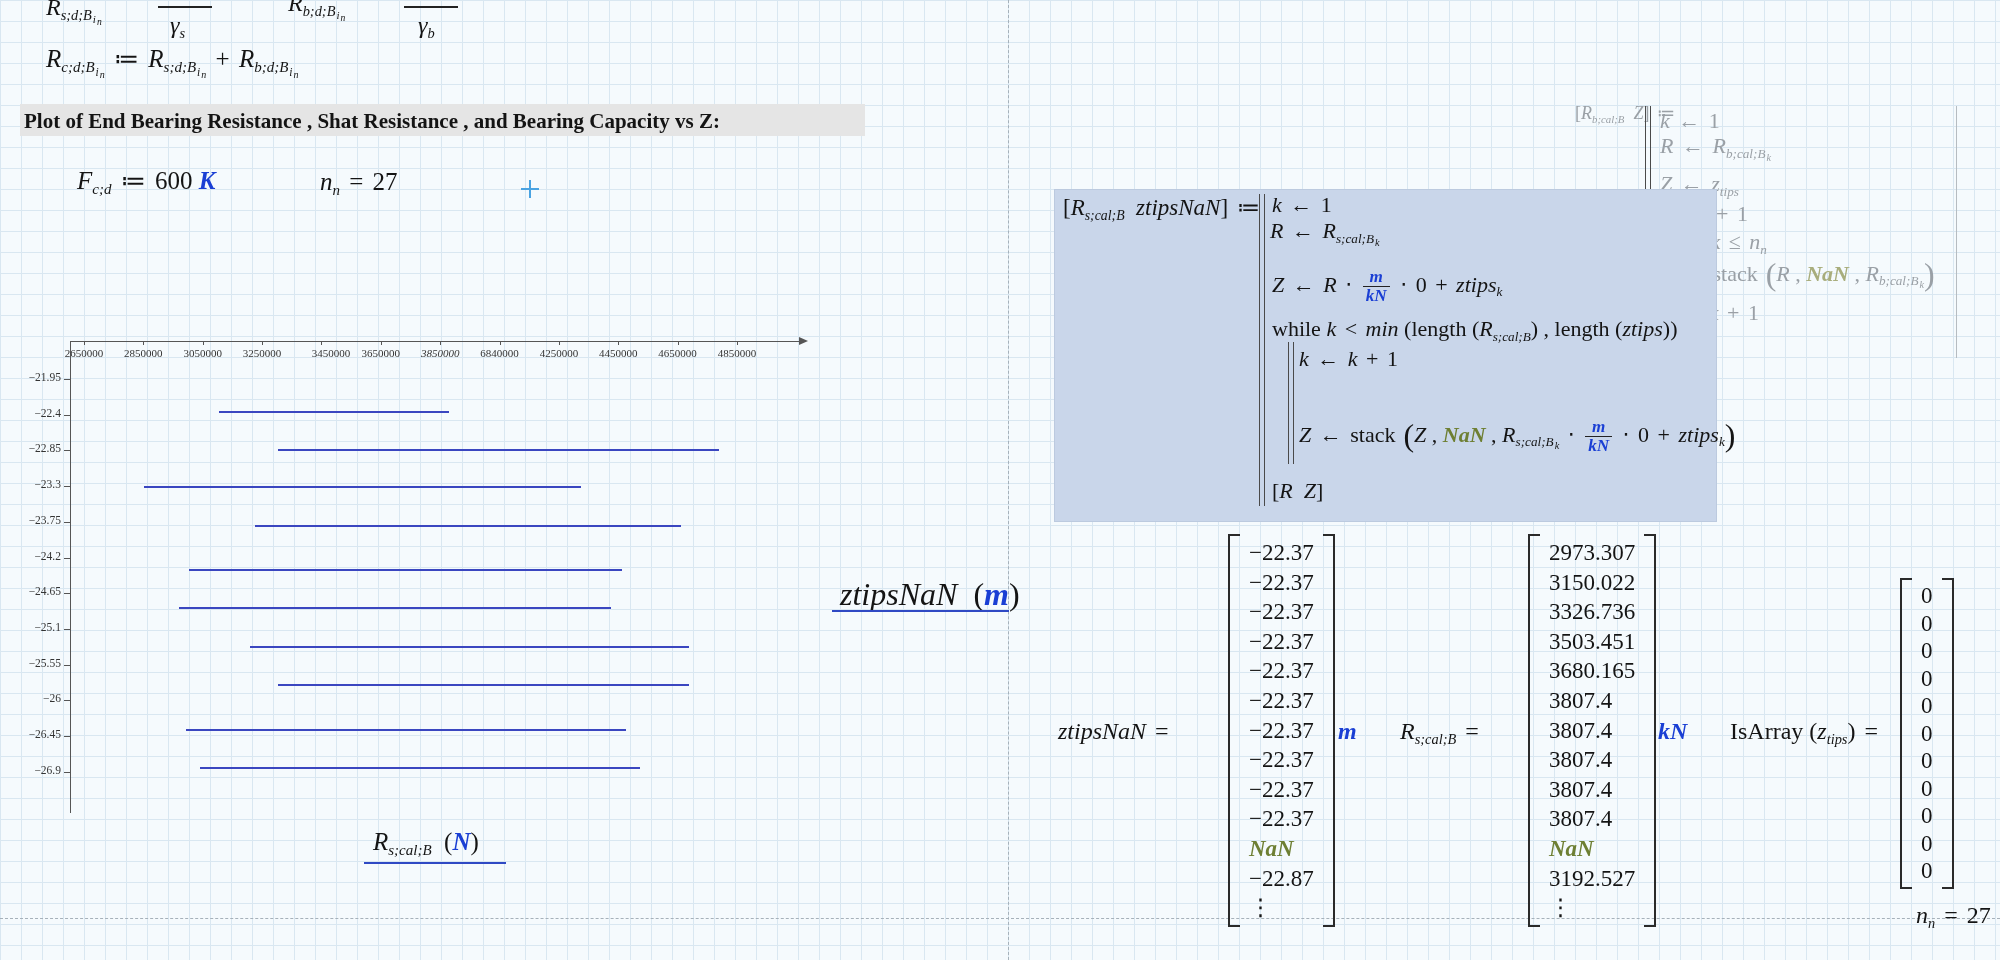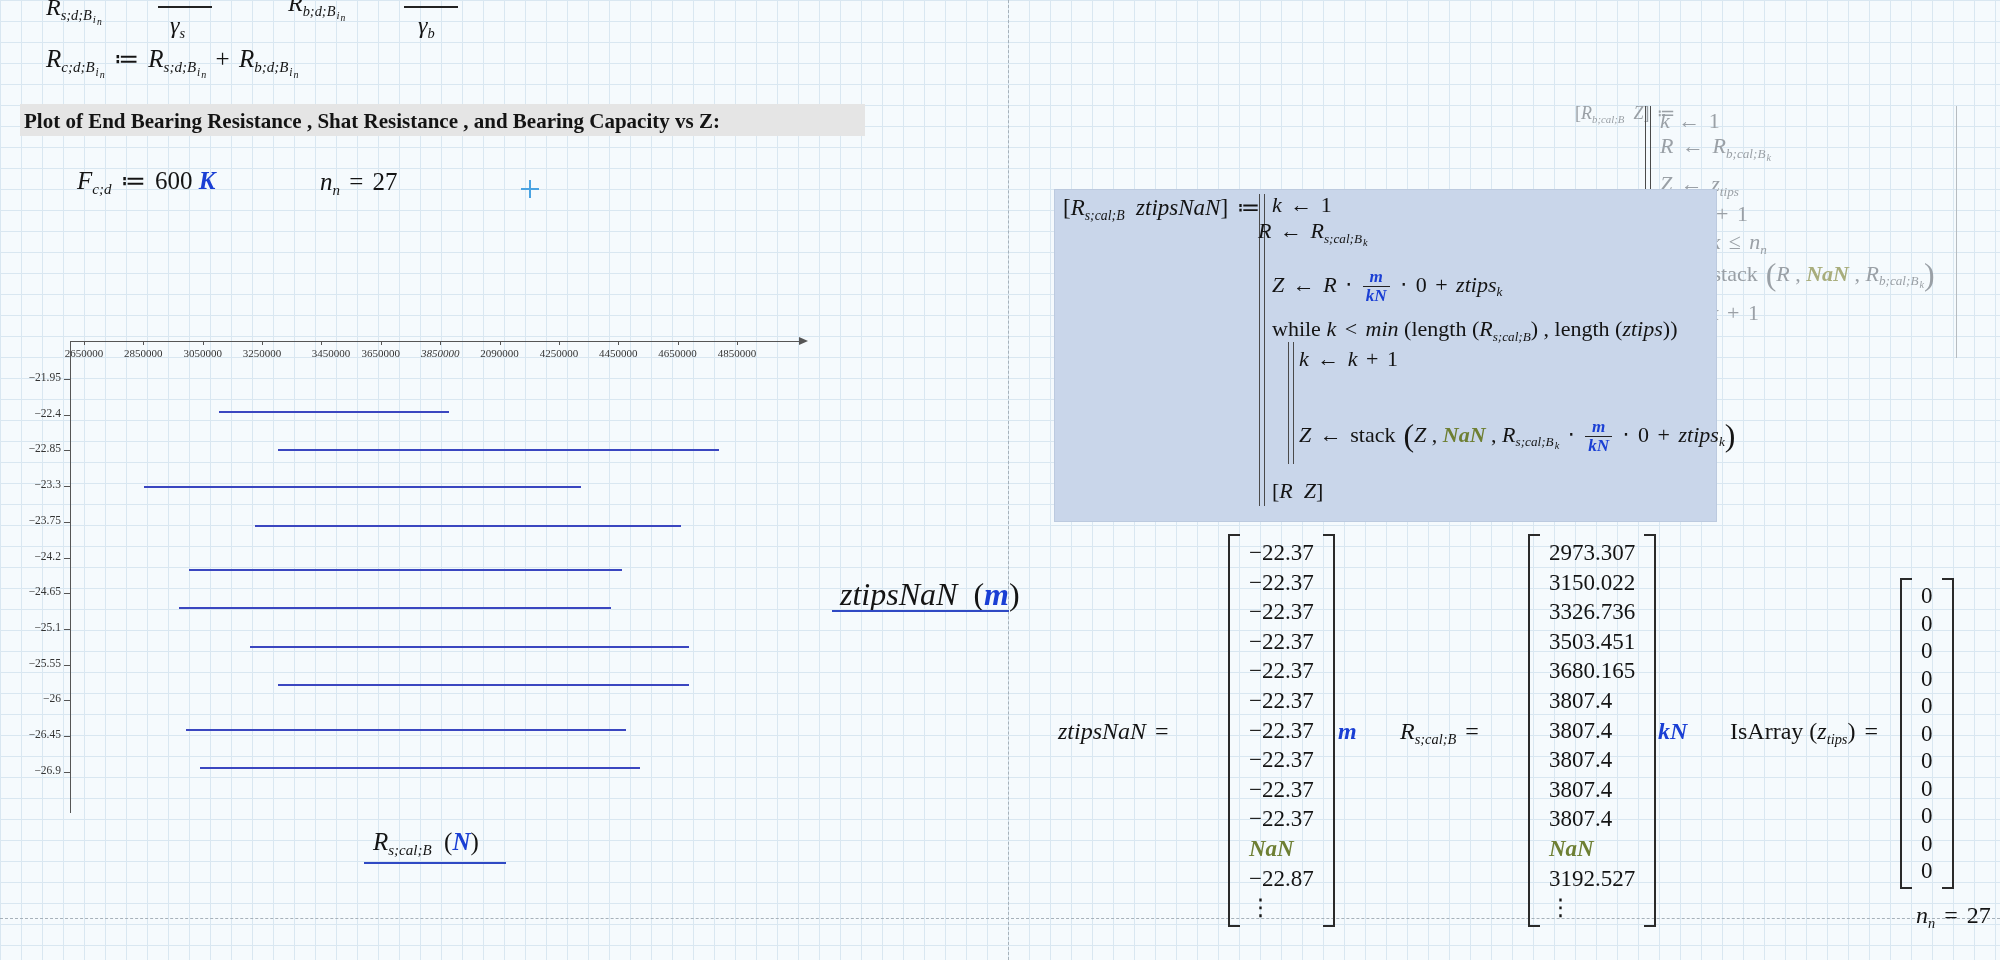--- a/index.html
+++ b/index.html
@@ -95,21 +95,21 @@
     <div class="xlab" style="left: 102.72px;">3050000</div>
     <div class="xtick" style="left: 192.08px;"></div>
     <div class="xlab" style="left: 162.08px;">3250000</div>
     <div class="xtick" style="left: 251.44px;"></div>
     <div class="xlab" style="left: 231px;">3450000</div>
     <div class="xtick" style="left: 310.8px;"></div>
     <div class="xlab" style="left: 280.8px;">3650000</div>
     <div class="xtick" style="left: 370.16px;"></div>
     <div class="xlab" style="left: 340.16px; font-style: italic;">3850000</div>
     <div class="xtick" style="left: 429.52px;"></div>
-    <div class="xlab" style="left: 399.52px;">2090000</div>
+    <div class="xlab" style="left: 399.52px;">6840000</div>
     <div class="xtick" style="left: 488.88px;"></div>
     <div class="xlab" style="left: 458.88px;">4250000</div>
     <div class="xtick" style="left: 548.24px;"></div>
     <div class="xlab" style="left: 518.24px;">4450000</div>
     <div class="xtick" style="left: 607.6px;"></div>
     <div class="xlab" style="left: 577.6px;">4650000</div>
     <div class="xtick" style="left: 666.96px;"></div>
     <div class="xlab" style="left: 636.96px;">4850000</div>
     <div class="ytick" style="top: 38px;"></div>
     <div class="ylab" style="top: 30px;">−21.95</div>
@@ -162,21 +162,21 @@
   <div class="abs ghost pmath" style="left:1656px;top:229px;z-index:1"><span class="kw">while </span><span class="v">k</span><span class="op"> ≤ </span><span class="v">n</span><span class="sub">n</span></div>
   <div class="abs ghost pmath" style="left:1660px;top:257px;z-index:1"><span class="v">R</span><span class="op"> ← </span><span class="kw">stack</span><span class="bigp"> (</span><span class="v">R</span><span class="num"> , </span><span class="nan">NaN</span><span class="num"> , </span><span class="v">R</span><span class="sub">b;cal;B</span><span class="sub2">k</span><span class="bigp">)</span></div>
   <div class="abs ghost pmath" style="left:1660px;top:300px;z-index:1"><span class="v">k</span><span class="op"> ← </span><span class="v">k</span><span class="op"> + </span><span class="num">1</span></div>
   <div class="gline" style="left:1956px;top:106px;height:252px;z-index:1"></div>
 </div>
 
 <div class="abs blue-block" style="left:1054px;top:189px;width:661px;height:331px;z-index:2">
   <div class="abs pmath" style="left:8px;top:4px;font-size:23px"><span class="num">[</span><span class="v">R</span><span class="sub">s;cal;B</span><span class="sp">  </span><span class="v">ztipsNaN</span><span class="num">]</span><span class="op"> ≔</span></div>
   <div class="pbar" style="left:204px;top:4px;height:312px"></div>
   <div class="abs pmath" style="left:217px;top:2px"><span class="v">k</span><span class="op"> ← </span><span class="num">1</span></div>
-  <div class="abs pmath" style="left:203px;top:28px"><span class="v">R</span><span class="op"> ← </span><span class="v">R</span><span class="sub">s;cal;B</span><span class="sub2">k</span></div>
+  <div class="abs pmath" style="left:215px;top:28px"><span class="v">R</span><span class="op"> ← </span><span class="v">R</span><span class="sub">s;cal;B</span><span class="sub2">k</span></div>
   <div class="abs pmath" style="left:217px;top:78px"><span class="v">Z</span><span class="op"> ← </span><span class="v">R</span><span class="op"> ⋅ </span><span class="frac"><span class="fnum"><span class="u">m</span></span><span class="fden"><span class="u">kN</span></span></span><span class="op"> ⋅ </span><span class="num">0</span><span class="op"> + </span><span class="v">ztips</span><span class="sub">k</span></div>
   <div class="abs pmath" style="left:217px;top:126px"><span class="kw">while </span><span class="v">k</span><span class="op"> &lt; </span><span class="v">min</span><span class="num"> (</span><span class="kw">length</span><span class="num"> (</span><span class="v">R</span><span class="sub">s;cal;B</span><span class="num">)</span><span class="num"> , </span><span class="kw">length</span><span class="num"> (</span><span class="v">ztips</span><span class="num">)</span><span class="num">)</span></div>
   <div class="pbar" style="left:233px;top:152px;height:122px"></div>
   <div class="abs pmath" style="left:244px;top:156px"><span class="v">k</span><span class="op"> ← </span><span class="v">k</span><span class="op"> + </span><span class="num">1</span></div>
   <div class="abs pmath" style="left:244px;top:228px"><span class="v">Z</span><span class="op"> ← </span><span class="kw">stack</span><span class="bigp"> (</span><span class="v">Z</span><span class="num"> , </span><span class="nan">NaN</span><span class="num"> , </span><span class="v">R</span><span class="sub">s;cal;B</span><span class="sub2">k</span><span class="op"> ⋅ </span><span class="frac"><span class="fnum"><span class="u">m</span></span><span class="fden"><span class="u">kN</span></span></span><span class="op"> ⋅ </span><span class="num">0</span><span class="op"> + </span><span class="v">ztips</span><span class="sub">k</span><span class="bigp">)</span></div>
   <div class="abs pmath" style="left:217px;top:288px"><span class="num">[</span><span class="v">R</span><span class="sp">  </span><span class="v">Z</span><span class="num">]</span></div>
 </div>
 
 <div class="abs math" style="left:1058px;top:718px"><span class="v">ztipsNaN</span><span class="op"> =</span></div>
 <div class="abs mat" style="left:1228px;top:534px">

